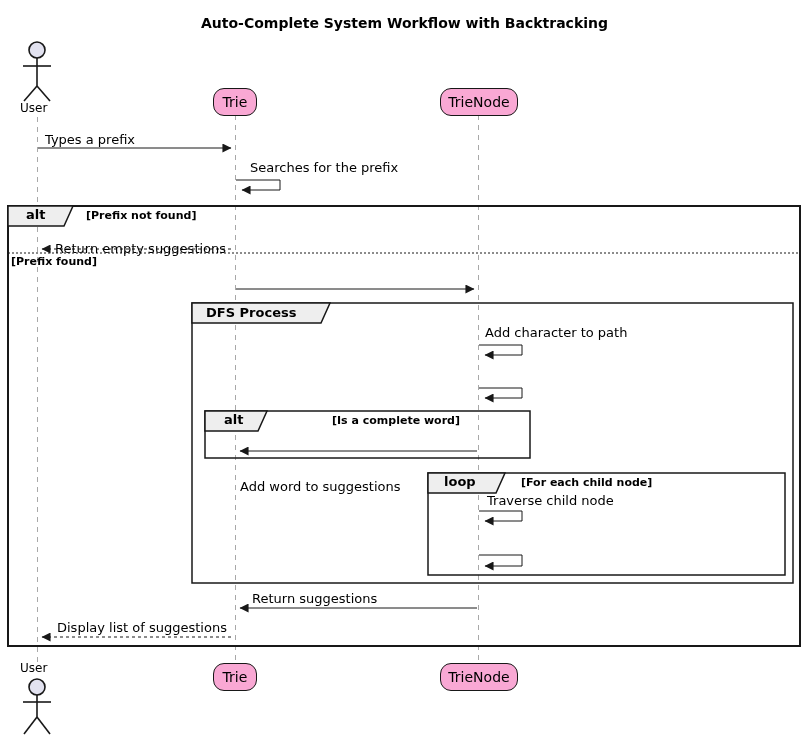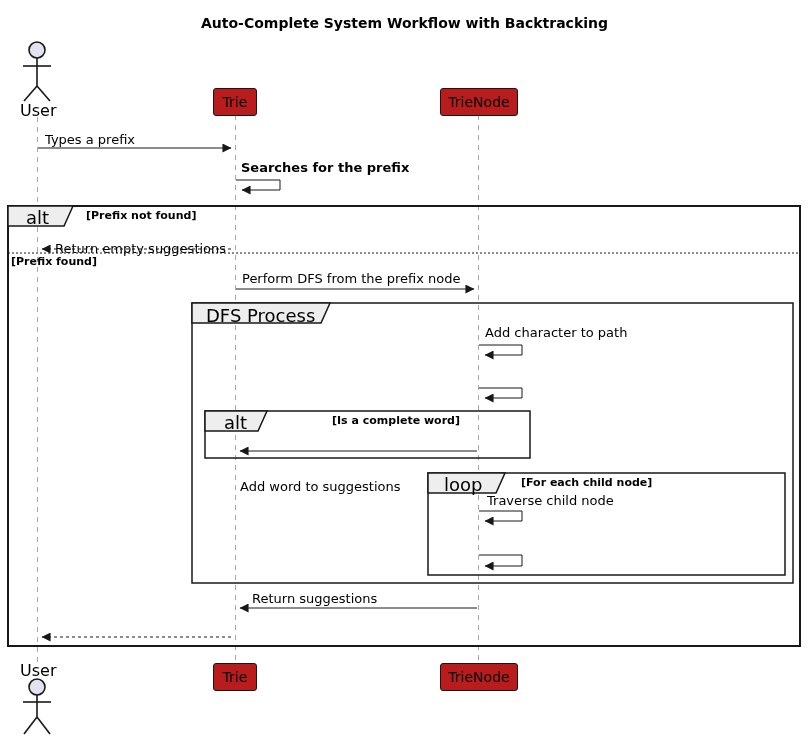--- a/index.html
+++ b/index.html
@@ -7,26 +7,26 @@
     position:relative; width:809px; height:743px; background:#ffffff;
     font-family:"DejaVu Sans", sans-serif; color:#000; overflow:hidden;
   }
   .diagram svg { position:absolute; left:0; top:0; }
   .title {
     position:absolute; top:15px; left:0; width:100%; text-align:center;
     font-size:14px; font-weight:bold;
   }
   .txt { position:absolute; white-space:nowrap; line-height:1.1; }
   .msg { font-size:13px; }
-  .kw { font-size:18px; font-weight:normal; }
+  .kw { font-size:13px; font-weight:bold; }
   .cond { font-size:11px; font-weight:bold; }
-  .actor-label { font-size:16px; }
+  .actor-label { font-size:12px; }
   .pbox {
     position:absolute; box-sizing:border-box; height:28px;
-    background:#b91c1c; border:1.5px solid #181818; border-radius:3px;
+    background:#f9a8d4; border:1.5px solid #181818; border-radius:11px;
     display:flex; align-items:center; justify-content:center;
     font-size:14px;
   }
   .lifeline { stroke:#A8A8A8; stroke-width:1; stroke-dasharray:5,5; }
   .stick { stroke:#181818; stroke-width:1.6; fill:none; }
   .head { fill:#E2E2F0; stroke:#181818; stroke-width:1.6; }
   .frame { fill:none; stroke:#181818; }
   .tab { fill:#EEEEEE; stroke:#181818; stroke-width:1.5; }
   .divider { stroke:#181818; stroke-width:1; stroke-dasharray:2,2; }
   .msg-line { fill:none; stroke:#181818; stroke-width:1; }
@@ -103,21 +103,21 @@
   <div class="txt kw" style="left:26px; top:208px;">alt</div>
   <div class="txt cond" style="left:86px; top:210px;">[Prefix not found]</div>
   <div class="txt cond" style="left:11px; top:256px;">[Prefix found]</div>
   <div class="txt kw" style="left:206px; top:306px;">DFS Process</div>
   <div class="txt kw" style="left:224px; top:413px;">alt</div>
   <div class="txt cond" style="left:284px; top:415px;margin-left:48px;">[Is a complete word]</div>
   <div class="txt kw" style="left:444px; top:475px;">loop</div>
   <div class="txt cond" style="left:521px; top:477px;">[For each child node]</div>
 
   <div class="txt msg" style="left:45px;  top:133px;">Types a prefix</div>
-  <div class="txt msg" style="left:241px; top:161px;font-weight:bold;">Searches for the prefix</div>
+  <div class="txt msg" style="left:250px; top:161px;">Searches for the prefix</div>
   <div class="txt msg" style="left:55px;  top:230px;margin-top:12px;">Return empty suggestions</div>
-  <div class="txt msg" style="left:242px; top:272px;">Perform DFS from the prefix node</div>
   <div class="txt msg" style="left:485px; top:326px;">Add character to path</div>
   <div class="txt msg" style="left:240px; top:433px;margin-top:47px;">Add word to suggestions</div>
   <div class="txt msg" style="left:487px; top:494px;">Traverse child node</div>
   <div class="txt msg" style="left:252px; top:592px;">Return suggestions</div>
+  <div class="txt msg" style="left:57px;  top:621px;">Display list of suggestions</div>
 
 </div>
 
 </body></html>

